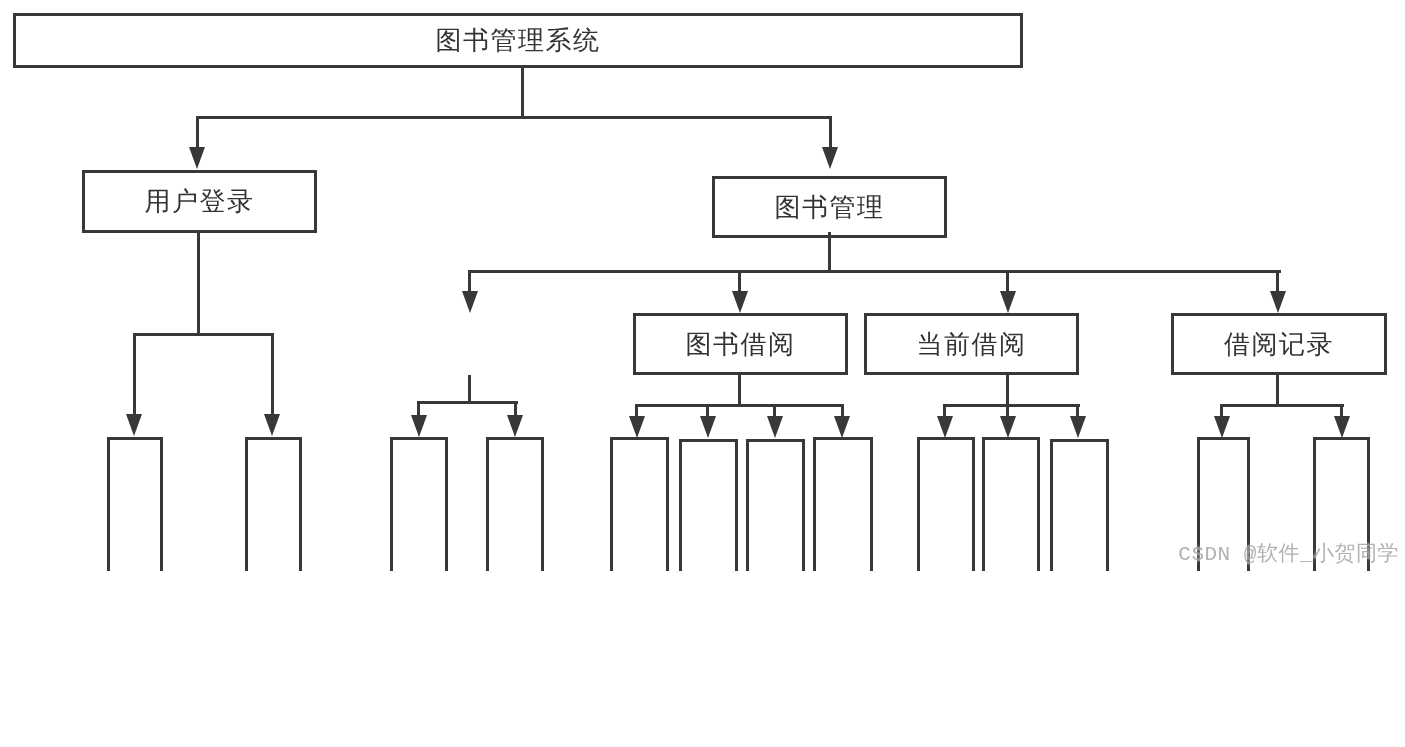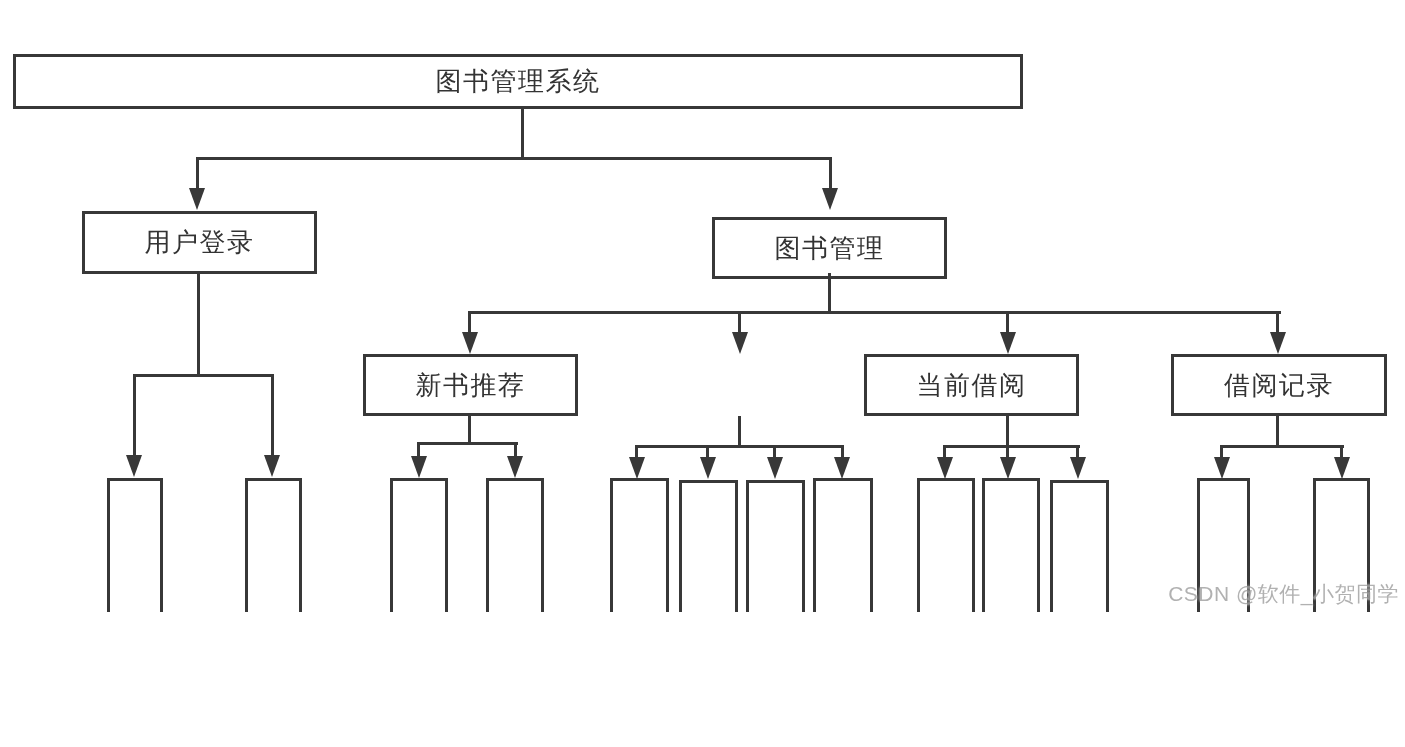--- a/index.html
+++ b/index.html
@@ -1,18 +1,18 @@
 <!DOCTYPE html>
 <html style="--line: #383838; --text: #333333; --watermark: #a0a0a0; --bg: #ffffff;"><head>
 <meta charset="utf-8">
 <style>
   :root { --line:#383838; --text:#333333; --watermark:#a0a0a0; --bg:#ffffff; }
   html,body{margin:0;padding:0;background:var(--bg);}
   .stage{position:relative;width:1405px;height:571px;background:var(--bg);overflow:hidden;
-         font-family:Liberation Sans, sans-serif;margin-top:41px;}
+         font-family:Liberation Mono, monospace;}
   .box{position:absolute;box-sizing:border-box;border:3px solid var(--line);background:#fff;
        display:flex;align-items:center;justify-content:center;color:var(--text);}
   .box .lbl{font-size:26px;letter-spacing:1.5px;white-space:nowrap;color:var(--text);}
   .vbox .lbl{writing-mode:vertical-rl;text-orientation:mixed;font-size:25px;letter-spacing:7px;
              line-height:1.35;white-space:nowrap;}
   .vline,.hline{position:absolute;background:var(--line);}
   .arrow{position:absolute;width:0;height:0;
          border-left:8px solid transparent;border-right:8px solid transparent;
          border-top:22px solid var(--line);}
   .watermark{position:absolute;right:6px;bottom:4px;font-size:21px;color:var(--watermark);
@@ -28,22 +28,22 @@
     <span class="lbl">图书管理系统</span>
   </div>
 
   <div class="box" style="left:82px;top:170px;width:235px;height:63px">
     <span class="lbl">用户登录</span>
   </div>
   <div class="box" style="left:712px;top:176px;width:235px;height:62px">
     <span class="lbl">图书管理</span>
   </div>
 
-  <div class="box" style="left:363px;top:313px;width:215px;height:62px">
-    <span class="lbl">新书推荐</span>
+  <div class="box" style="left:633px;top:313px;width:215px;height:62px">
+    <span class="lbl">图书借阅</span>
   </div>
   <div class="box" style="left:864px;top:313px;width:215px;height:62px">
     <span class="lbl">当前借阅</span>
   </div>
   <div class="box" style="left:1171px;top:313px;width:216px;height:62px">
     <span class="lbl">借阅记录</span>
   </div>
 
   <div class="box vbox" style="left:107px;top:437px;width:56px;height:300px">
     <span class="lbl">用户登录</span>

